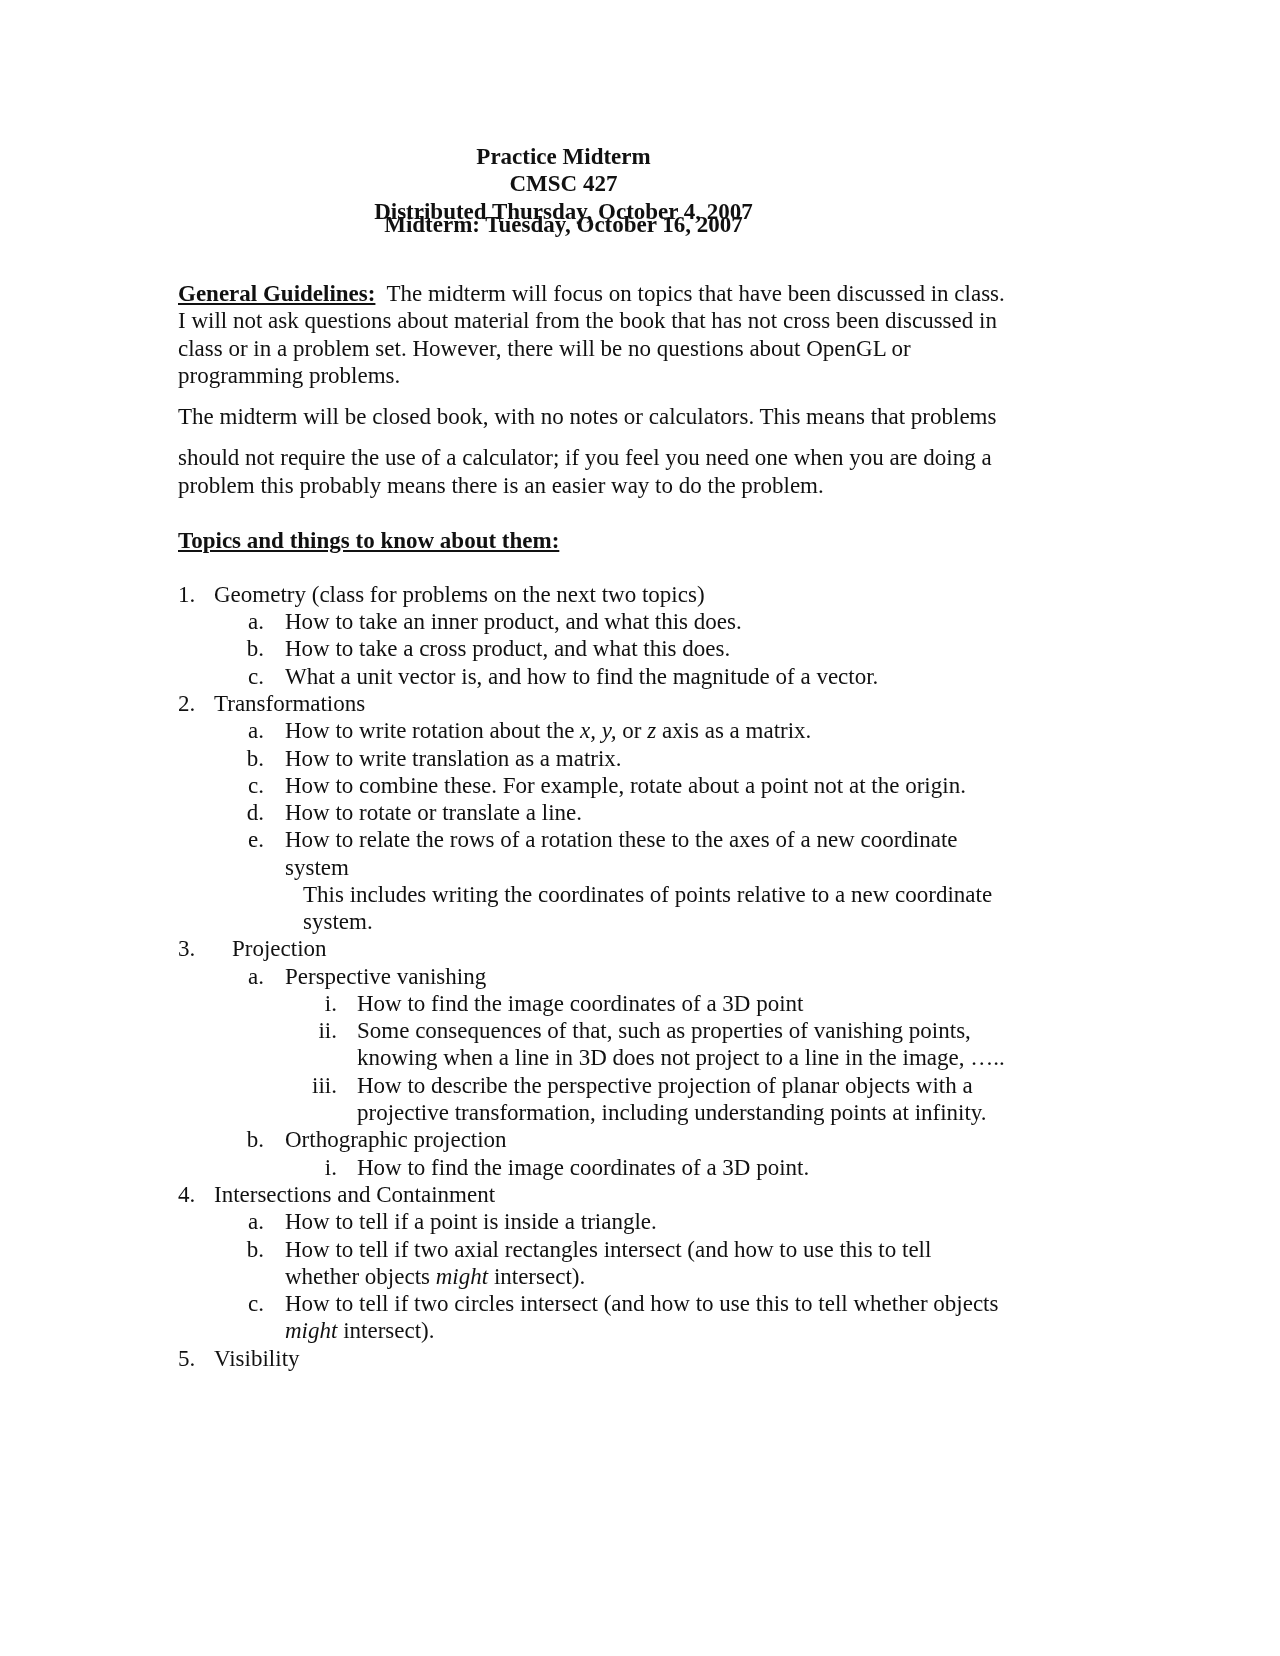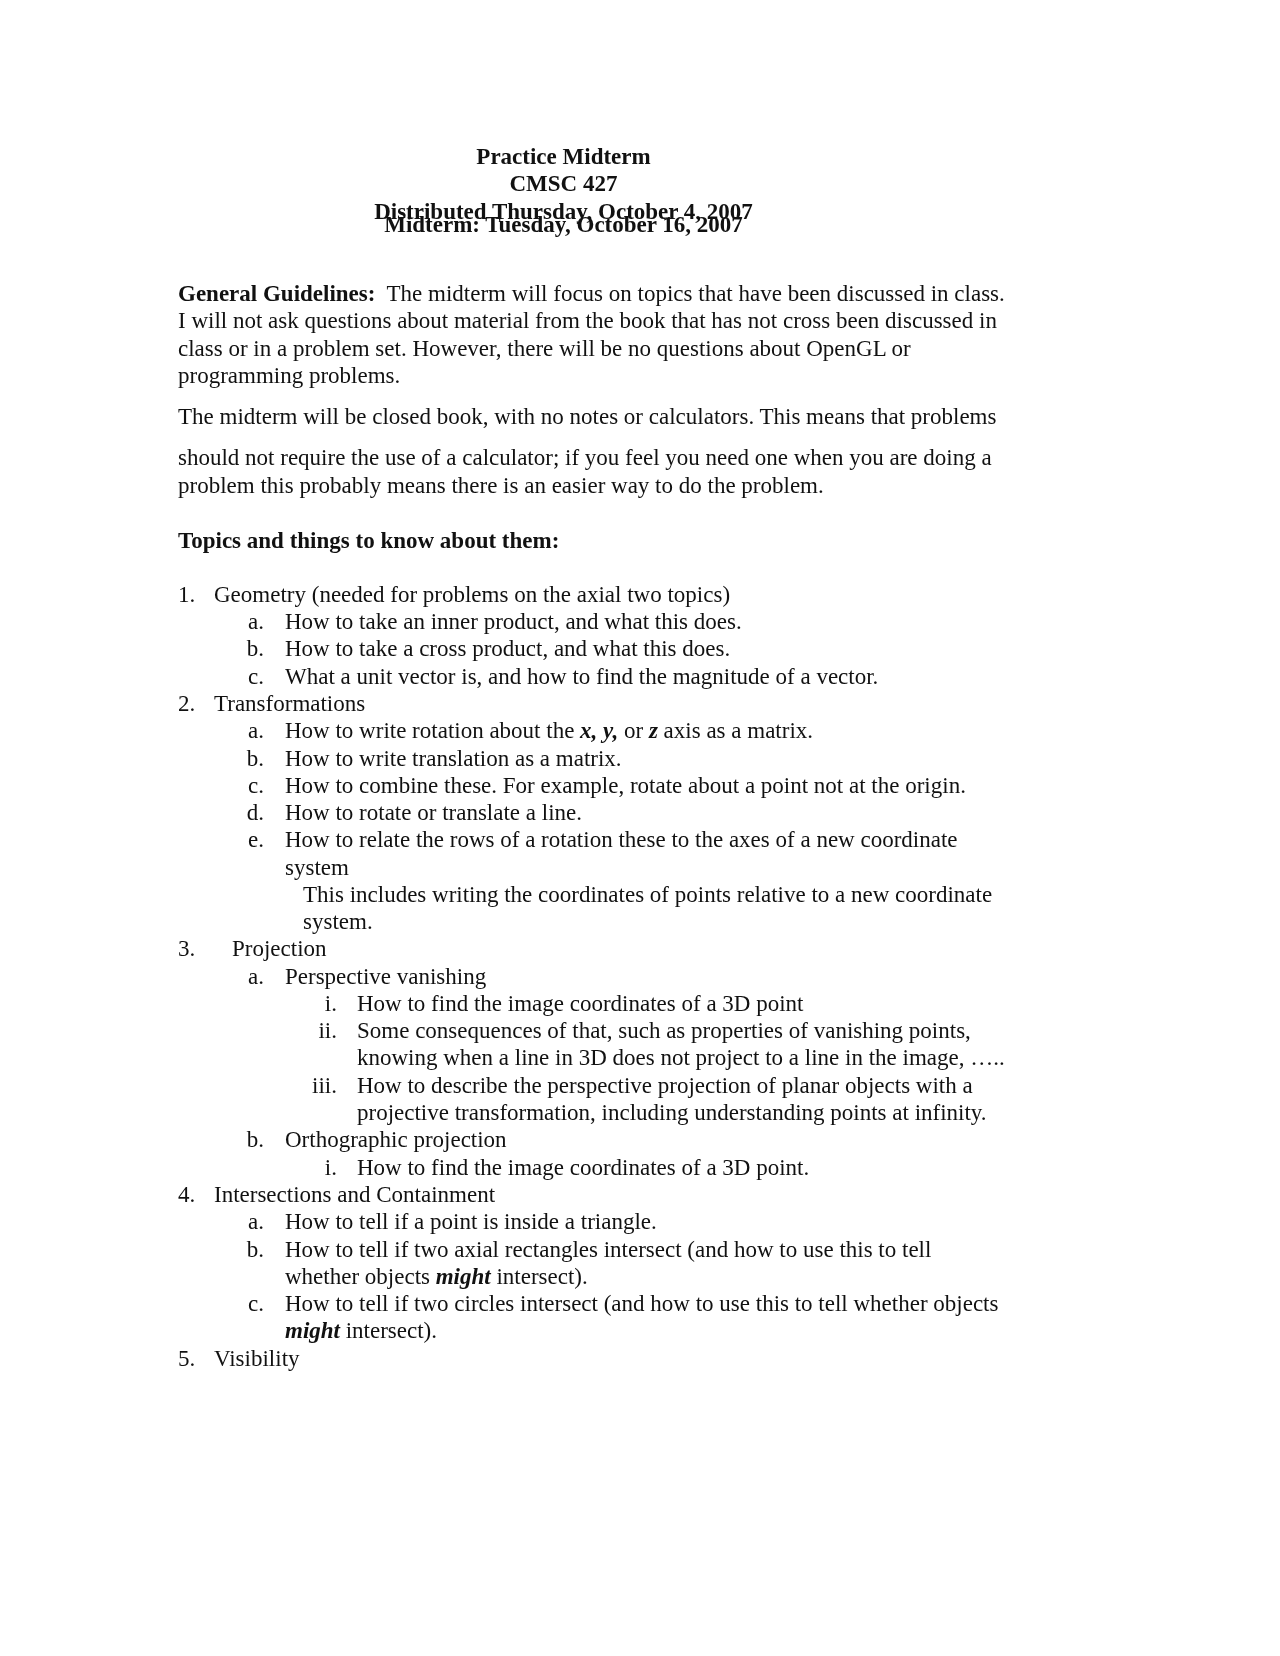--- a/index.html
+++ b/index.html
@@ -1,22 +1,22 @@
 <!DOCTYPE html>
 <html><head>
 <meta charset="utf-8">
 <style>
   html, body { margin: 0; padding: 0; background: #ffffff; }
   body { width: 1280px; height: 1656px; position: relative; overflow: hidden;
          font-family: "Liberation Serif", serif; color: #111; }
   .ln { position: absolute; font-size: 23px; line-height: 28px; white-space: nowrap; }
   .center { left: 0; width: 1127px; text-align: center; font-weight: bold; }
-  .b { font-weight: bold; }
+  .b { font-weight: bold; text-decoration: underline; }
   .marker { position: absolute; text-align: right; }
-  i { font-style: italic; font-weight: bold; }
+  i { font-style: italic; }
 </style>
 </head>
 <body>
 
 <div class="ln center" style="top:143px">Practice Midterm</div>
 <div class="ln center" style="top:170px">CMSC 427</div>
 <div class="ln center" style="top:198px">Distributed Thursday, October 4, 2007</div>
 <div class="ln center" style="top:211px">Midterm: Tuesday, October 16, 2007</div>
 
 <div class="ln" style="top:280px;left:178px">
@@ -28,21 +28,21 @@
 <div class="ln" style="top:362px;left:178px">programming problems.</div>
 
 <div class="ln" style="top:403px;left:178px">The midterm will be closed book, with no notes or calculators.  This means that problems</div>
 <div class="ln" style="top:444px;left:178px">should not require the use of a calculator; if you feel you need one when you are doing a</div>
 <div class="ln" style="top:472px;left:178px">problem this probably means there is an easier way to do the problem.</div>
 
 <div class="ln b" style="top:527px;left:178px">Topics and things to know about them:</div>
 
 <div>
   <div class="ln" style="top:581px;left:178px">1.</div>
-  <div class="ln" style="top:581px;left:214px">Geometry (needed for problems on the axial two topics)</div>
+  <div class="ln" style="top:581px;left:214px">Geometry (class for problems on the next two topics)</div>
   <div class="ln marker" style="top:608px;left:230px;width:34px">a.</div>
   <div class="ln" style="top:608px;left:285px">How to take an inner product, and what this does.</div>
   <div class="ln marker" style="top:635px;left:230px;width:34px">b.</div>
   <div class="ln" style="top:635px;left:285px">How to take a cross product, and what this does.</div>
   <div class="ln marker" style="top:663px;left:230px;width:34px">c.</div>
   <div class="ln" style="top:663px;left:285px">What a unit vector is, and how to find the magnitude of a vector.</div>
 </div>
 
 <div>
   <div class="ln" style="top:690px;left:178px">2.</div>

